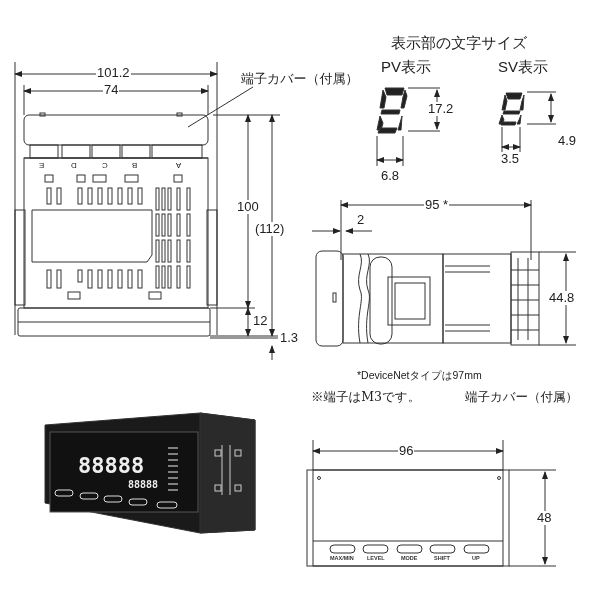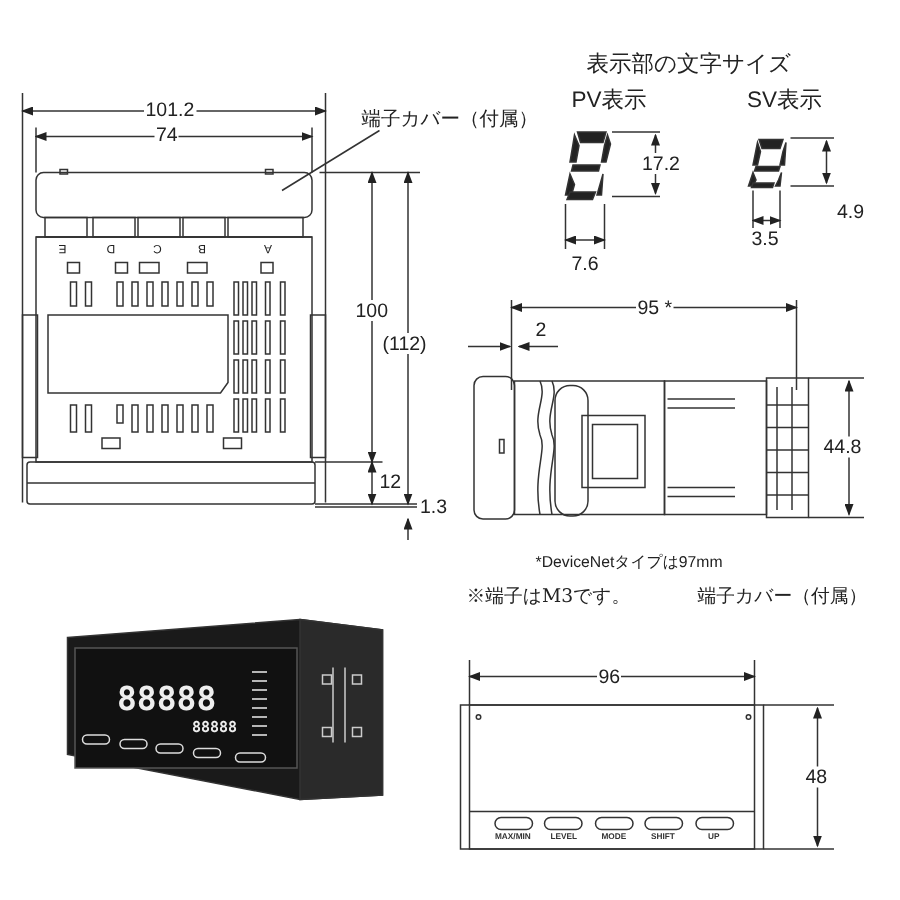--- a/index.html
+++ b/index.html
@@ -254,21 +254,21 @@
 <div class="lbl" style="left:236px;top:200px;">100</div>
 <div class="lbl" style="left:254px;top:222px;">(112)</div>
 <div class="lbl nobg" style="left:252px;top:314px;">12</div>
 <div class="lbl nobg" style="left:279px;top:331px;">1.3</div>
 <div class="lbl" style="left:240px;top:72px;">端子カバー（付属）</div>
 
 <div class="lbl hdr" style="left:390px;top:36px;">表示部の文字サイズ</div>
 <div class="lbl hdr" style="left:380px;top:60px;">PV表示</div>
 <div class="lbl hdr" style="left:497px;top:60px;">SV表示</div>
 <div class="lbl" style="left:427px;top:102px;">17.2</div>
-<div class="lbl" style="left:380px;top:169px;">7.6</div>
+<div class="lbl" style="left:380px;top:169px;">6.8</div>
 <div class="lbl nobg" style="left:557px;top:101px;margin-top:33px;">4.9</div>
 <div class="lbl nobg" style="left:500px;top:152px;">3.5</div>
 
 <div class="lbl" style="left:424px;top:198px;">95 *</div>
 <div class="lbl nobg" style="left:356px;top:213px;">2</div>
 <div class="lbl" style="left:548px;top:291px;">44.8</div>
 
 <div class="lbl note nobg" style="left:312px;top:368px;">*DeviceNetタイプは97mm</div>
 <div class="lbl note2 nobg" style="left:310px;top:390px;">※端子はM3です。</div>
 <div class="lbl note2 nobg" style="left:464px;top:390px;">端子カバー（付属）</div>

